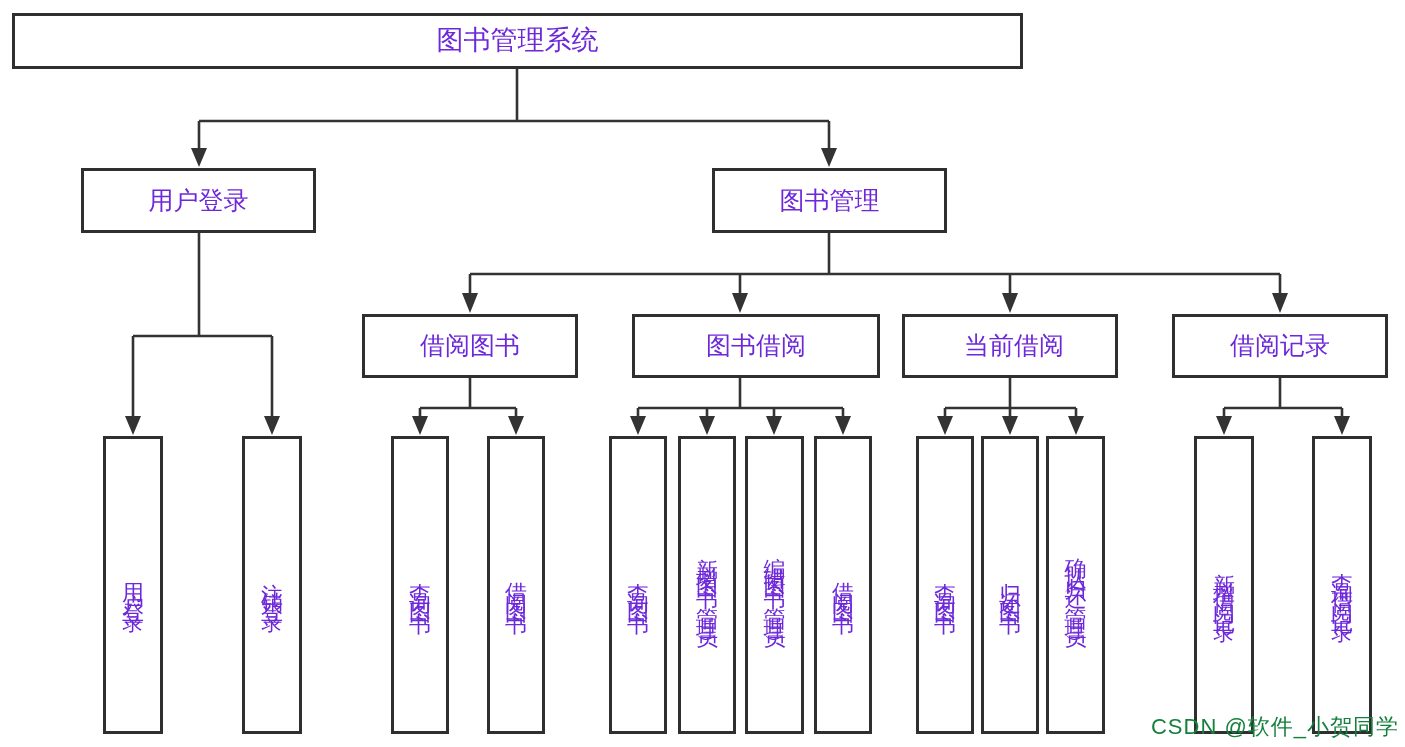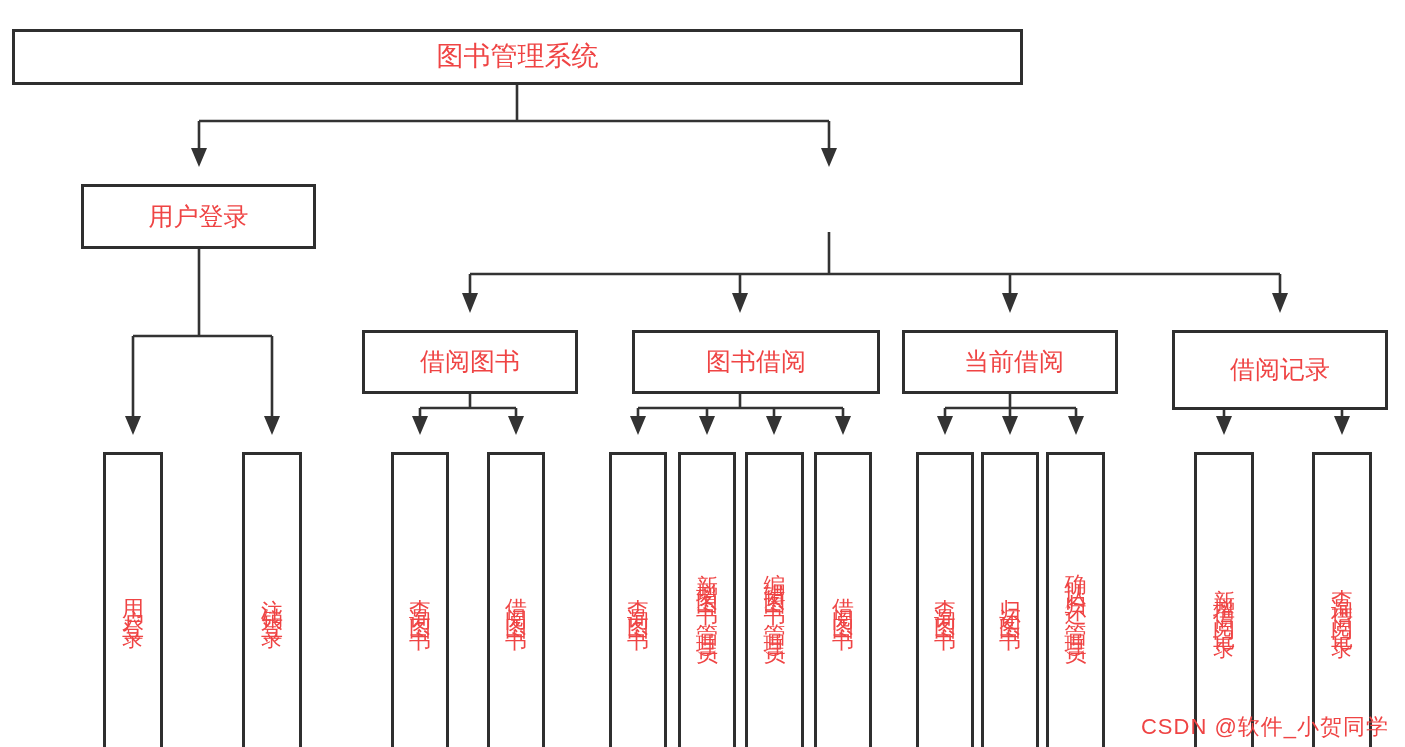--- a/index.html
+++ b/index.html
@@ -24,44 +24,43 @@
   }
   .connectors .tri {
     fill: #333333;
     stroke: none;
   }
   .node {
     position: absolute;
     box-sizing: border-box;
     background: #ffffff;
     border: 3px solid #2f2f2f;
-    color: #ef4444;
+    color: #6d28d9;
     display: flex;
     align-items: center;
     justify-content: center;
     z-index: 2;
     text-align: center;
     line-height: 1.1;
-    margin-top: 16px;
   }
   .root-node  { font-size: 27px; }
   .h-node     { font-size: 25px; }
   .leaf {
     writing-mode: vertical-rl;
     text-orientation: mixed;
     font-size: 22px;
     letter-spacing: 10px;
   }
   .watermark {
     position: absolute;
-    right: 16px;
+    right: 6px;
     top: 712px;
     z-index: 3;
     font-size: 22px;
-    color: #ef4444;
+    color: #15803d;
     letter-spacing: 1px;
     white-space: nowrap;
   }
 </style>
 </head>
 <body>
 
 <div class="canvas">
 
   <svg class="connectors" viewBox="0 0 1405 747" xmlns="http://www.w3.org/2000/svg">
@@ -81,25 +80,26 @@
       M125,416 H141 L133,435 Z M264,416 H280 L272,435 Z
       M412,416 H428 L420,435 Z M508,416 H524 L516,435 Z
       M630,416 H646 L638,435 Z M699,416 H715 L707,435 Z M766,416 H782 L774,435 Z M835,416 H851 L843,435 Z
       M937,416 H953 L945,435 Z M1002,416 H1018 L1010,435 Z M1068,416 H1084 L1076,435 Z
       M1216,416 H1232 L1224,435 Z M1334,416 H1350 L1342,435 Z"></path>
   </svg>
 
   <div class="node root-node" style="left:12px; top:13px; width:1011px; height:56px;">图书管理系统</div>
 
   <div class="node h-node" style="left:81px; top:168px; width:235px; height:65px;">用户登录</div>
+  <div class="node h-node" style="left:712px; top:168px; width:235px; height:65px;">图书管理</div>
 
   <div class="node h-node" style="left:362px; top:314px; width:216px; height:64px;">借阅图书</div>
   <div class="node h-node" style="left:632px; top:314px; width:248px; height:64px;">图书借阅</div>
   <div class="node h-node" style="left:902px; top:314px; width:216px; height:64px;padding-left:8px;">当前借阅</div>
-  <div class="node h-node" style="left:1172px; top:314px; width:216px; height:80px;">借阅记录</div>
+  <div class="node h-node" style="left:1172px; top:314px; width:216px; height:64px;">借阅记录</div>
 
   <div class="node leaf" style="left:103px; top:436px; width:60px; height:298px;">用户登录</div>
   <div class="node leaf" style="left:242px; top:436px; width:60px; height:298px;">注销登录</div>
 
   <div class="node leaf" style="left:391px; top:436px; width:58px; height:298px;">查询图书</div>
   <div class="node leaf" style="left:487px; top:436px; width:58px; height:298px;">借阅图书</div>
 
   <div class="node leaf" style="left:609px; top:436px; width:58px; height:298px;">查询图书</div>
   <div class="node leaf" style="left:678px; top:436px; width:58px; height:298px;">新增图书（管理员）</div>
   <div class="node leaf" style="left:745px; top:436px; width:59px; height:298px;">编辑图书（管理员）</div>

